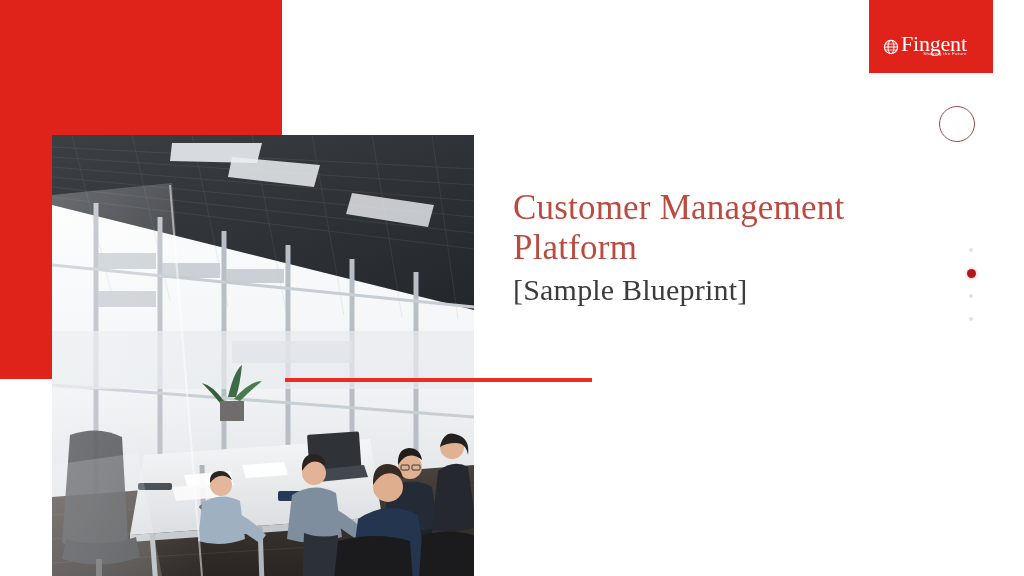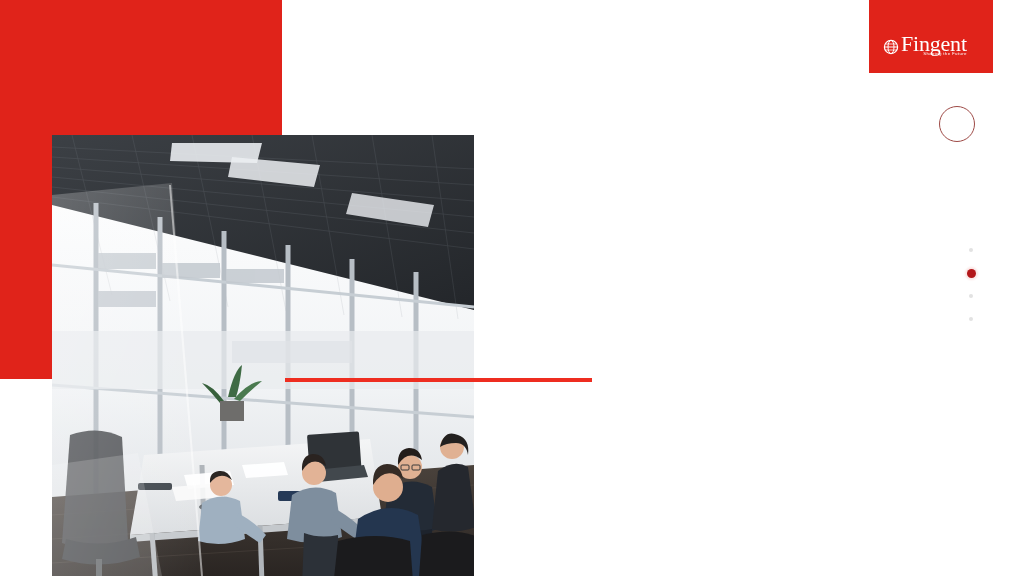--- a/index.html
+++ b/index.html
@@ -319,20 +319,24 @@
       </g>
 
       <polygon points="0,60 120,48 150,441 0,441" fill="url(#glassref)" opacity="0.55"></polygon>
       <line x1="118" y1="50" x2="150" y2="441" stroke="#ffffff" stroke-width="2" opacity="0.5"></line>
       <polygon points="0,330 86,318 110,441 0,441" fill="#ffffff" opacity="0.18"></polygon>
     </svg>
   </div>
 
   <div class="connector-line"></div>
 
+  <div class="title-block">
+    <div class="slide-title">Customer Management Platform</div>
+    <div class="slide-subtitle">[Sample Blueprint]</div>
+  </div>
 
 
   <div class="logo-block">
     <div class="logo-inner">
       <svg class="logo-globe" viewBox="0 0 16 16">
         <circle cx="8" cy="8" r="6.6" fill="none" stroke="#ffffff" stroke-width="1.2"></circle>
         <ellipse cx="8" cy="8" rx="3" ry="6.6" fill="none" stroke="#ffffff" stroke-width="1"></ellipse>
         <line x1="1.4" y1="8" x2="14.6" y2="8" stroke="#ffffff" stroke-width="1"></line>
         <line x1="2.4" y1="5" x2="13.6" y2="5" stroke="#ffffff" stroke-width="0.8"></line>
         <line x1="2.4" y1="11" x2="13.6" y2="11" stroke="#ffffff" stroke-width="0.8"></line>

